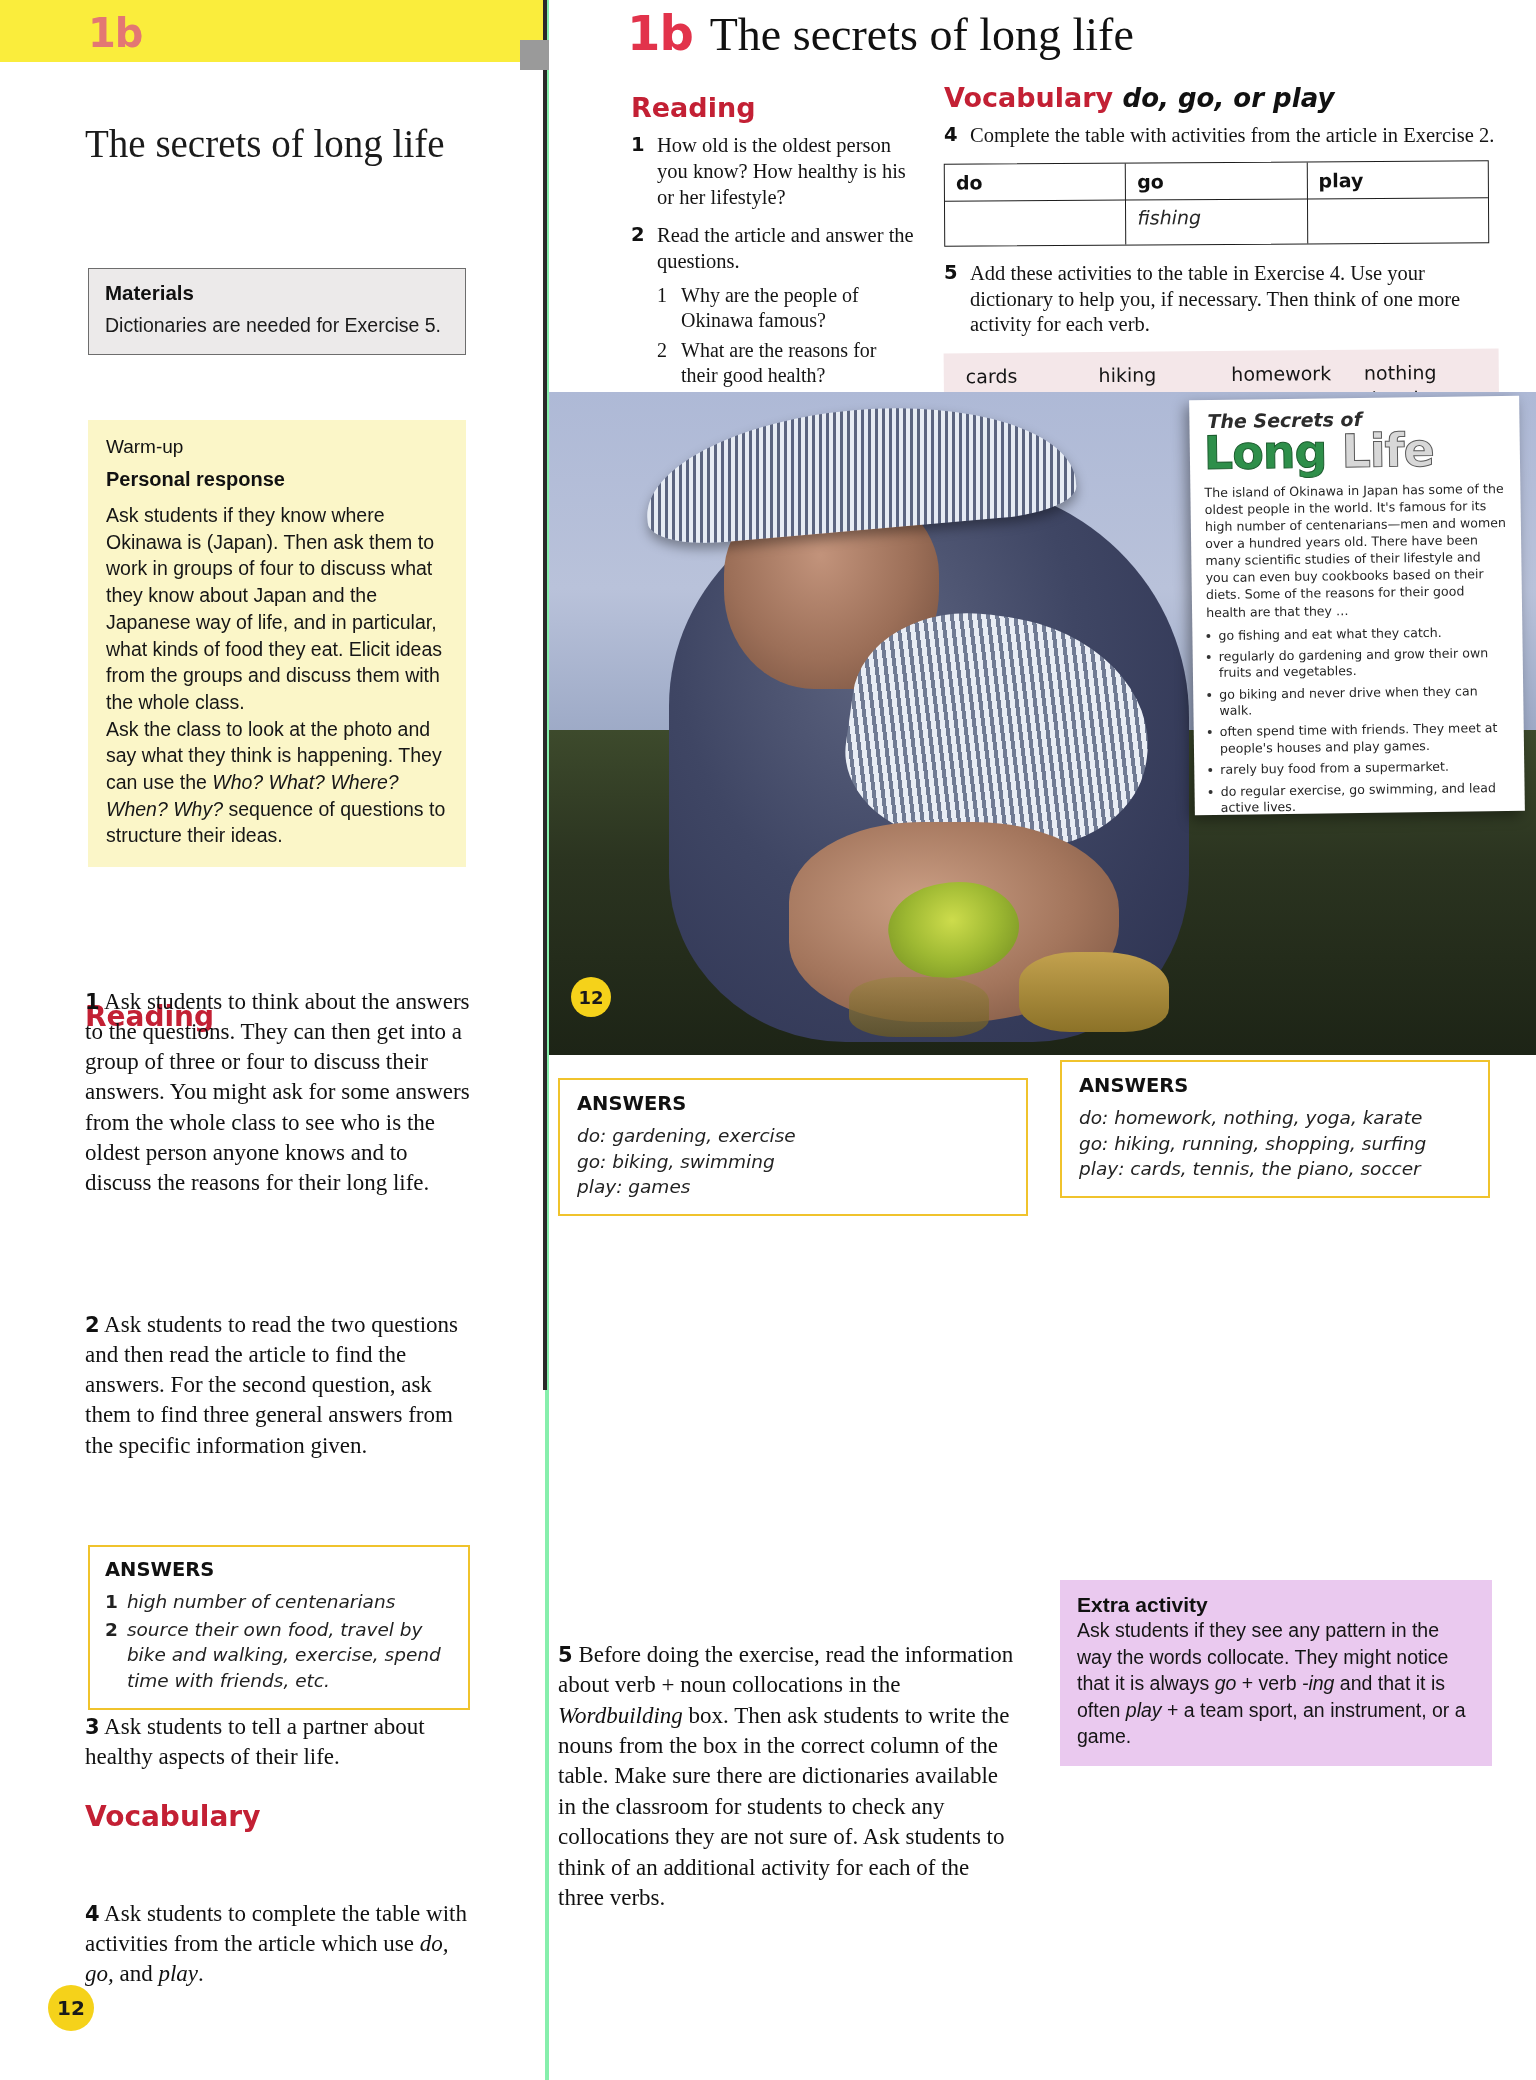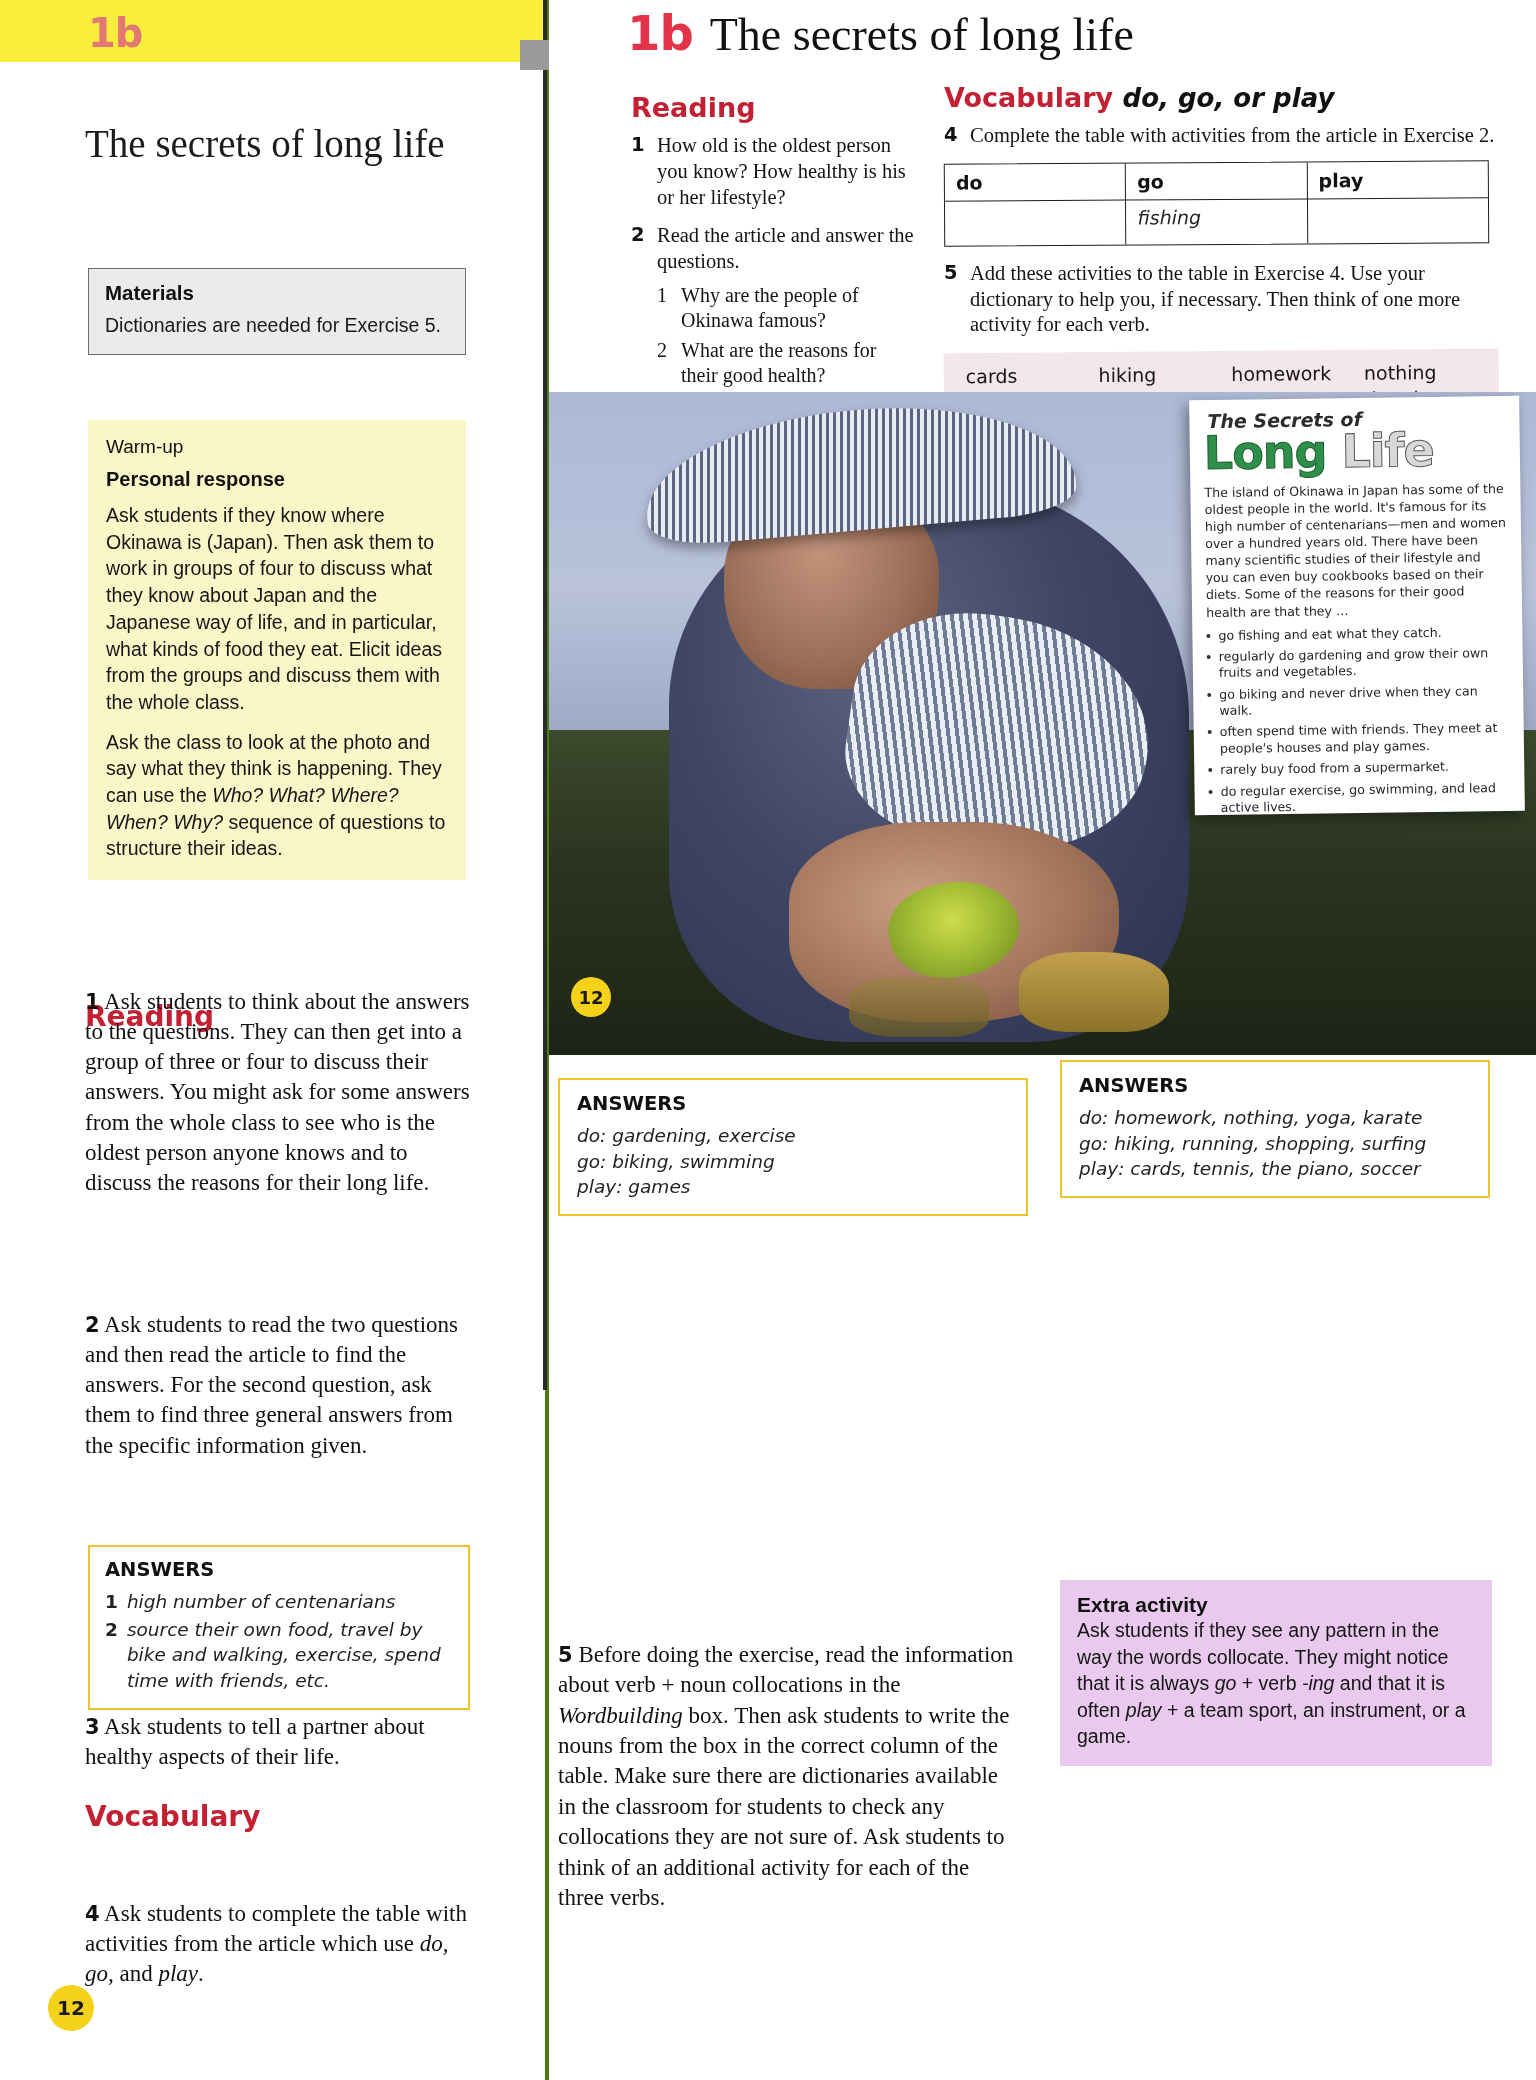--- a/index.html
+++ b/index.html
@@ -3,21 +3,21 @@
 <meta charset="utf-8">
 <style>
   * { box-sizing: border-box; margin: 0; padding: 0; }
   html, body { width: 1536px; height: 2080px; }
   body {
     font-family: "Liberation Sans", sans-serif;
     background: #ffffff;
     position: relative;
     overflow: hidden;
   }
-  .page { position: absolute; inset: 0; background:#4d7c0f;border-radius:28px; }
+  .page { position: absolute; inset: 0; background:#86efac;border-radius:28px; }
 
   
   .left-col {
     position: absolute; left: 0; top: 0;
     width: 545px; height: 2080px;
     background: #ffffff;
     padding: 0;
   }
   .yellow-band {
     position: absolute; left: 0; top: 0;
@@ -51,21 +51,21 @@
   .materials-b { font-size: 19.5px; line-height: 1.34; color: #1a1a1a; }
 
   .warmup-box {
     position: absolute; left: 88px; top: 420px;
     width: 378px;
     background: #fbf6c8;
     padding: 16px 18px 18px 18px;
   }
   .warmup-h { font-size: 19px; color: #111; margin-bottom: 10px; }
   .warmup-sub { font-size: 20px; font-weight: bold; color: #111; margin-bottom: 11px; }
-  .warmup-p { font-size: 19.5px; line-height: 1.37; color: #161616; margin-bottom: 13px; }
+  .warmup-p { font-size: 19.5px; line-height: 1.37; color: #161616; }
   .warmup-p:last-child { margin-bottom: 0; }
   .warmup-p i { font-style: italic; }
 
   .sec-head {
     position: absolute; left: 85px;
     font-size: 28px; font-weight: bold; color: #c32034;
     font-family: "DejaVu Sans", sans-serif;
   }
   #reading-head-left { top: 1000px; }
   #vocab-head-left  { top: 1800px; }

